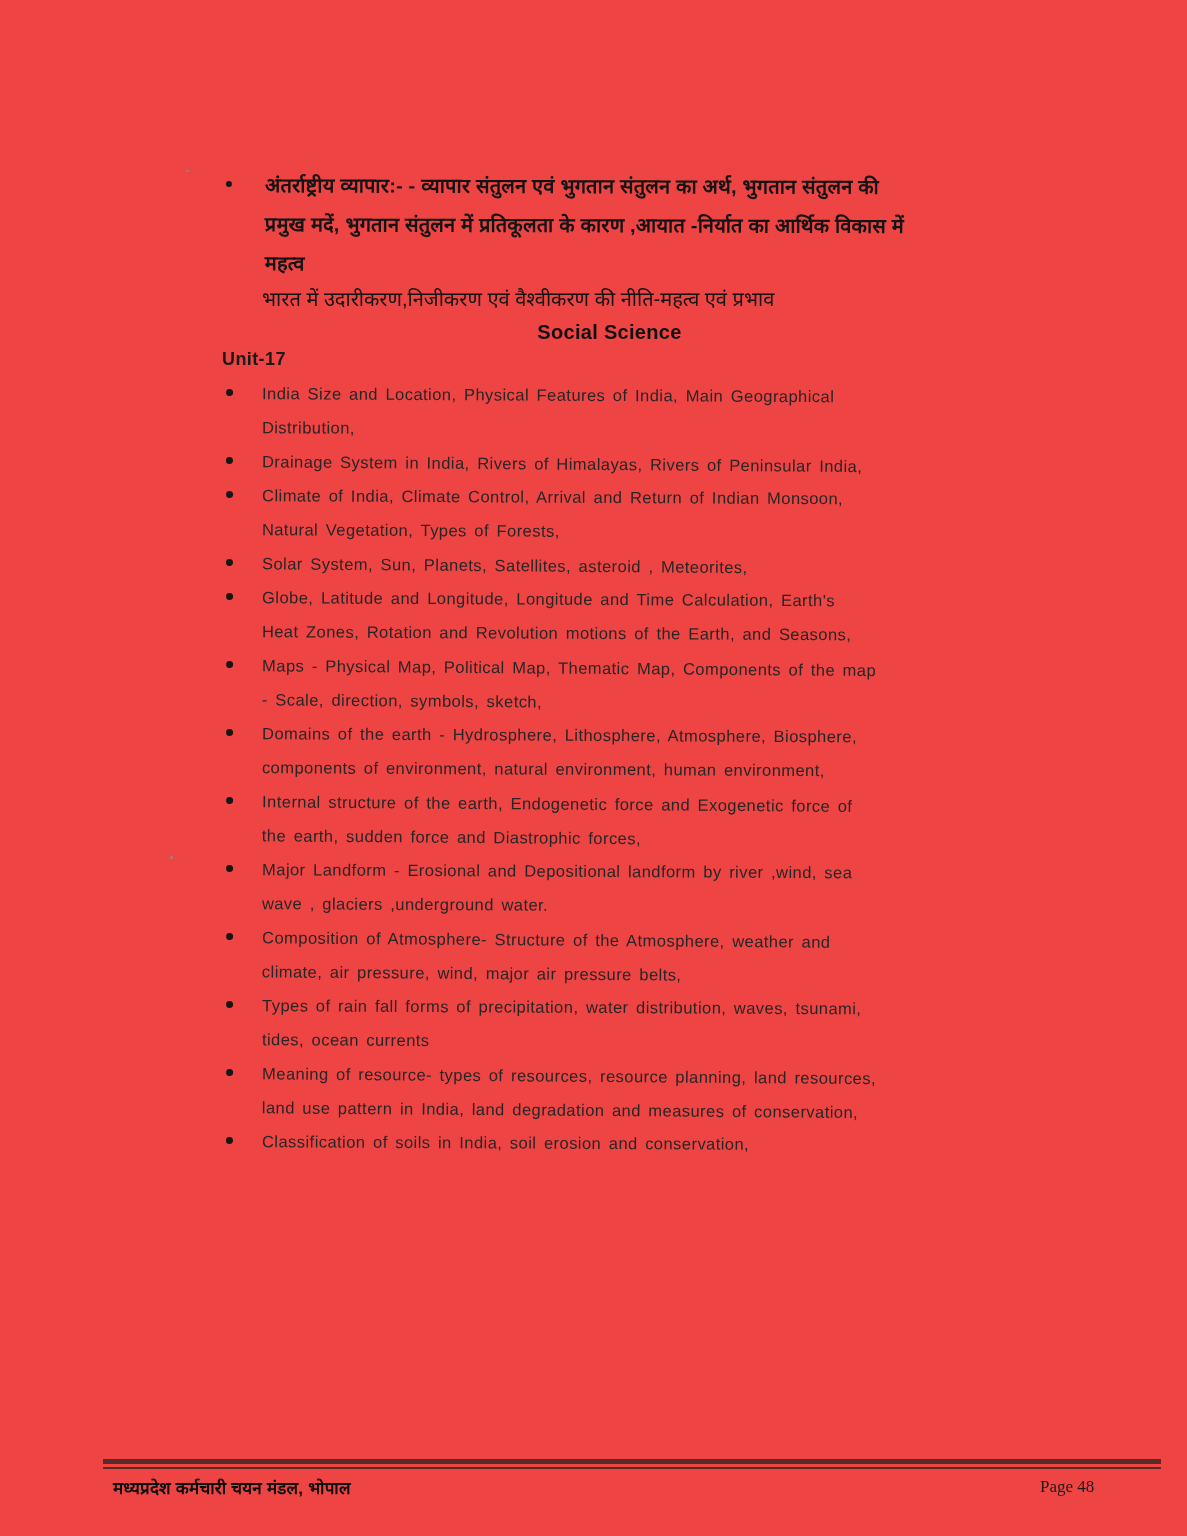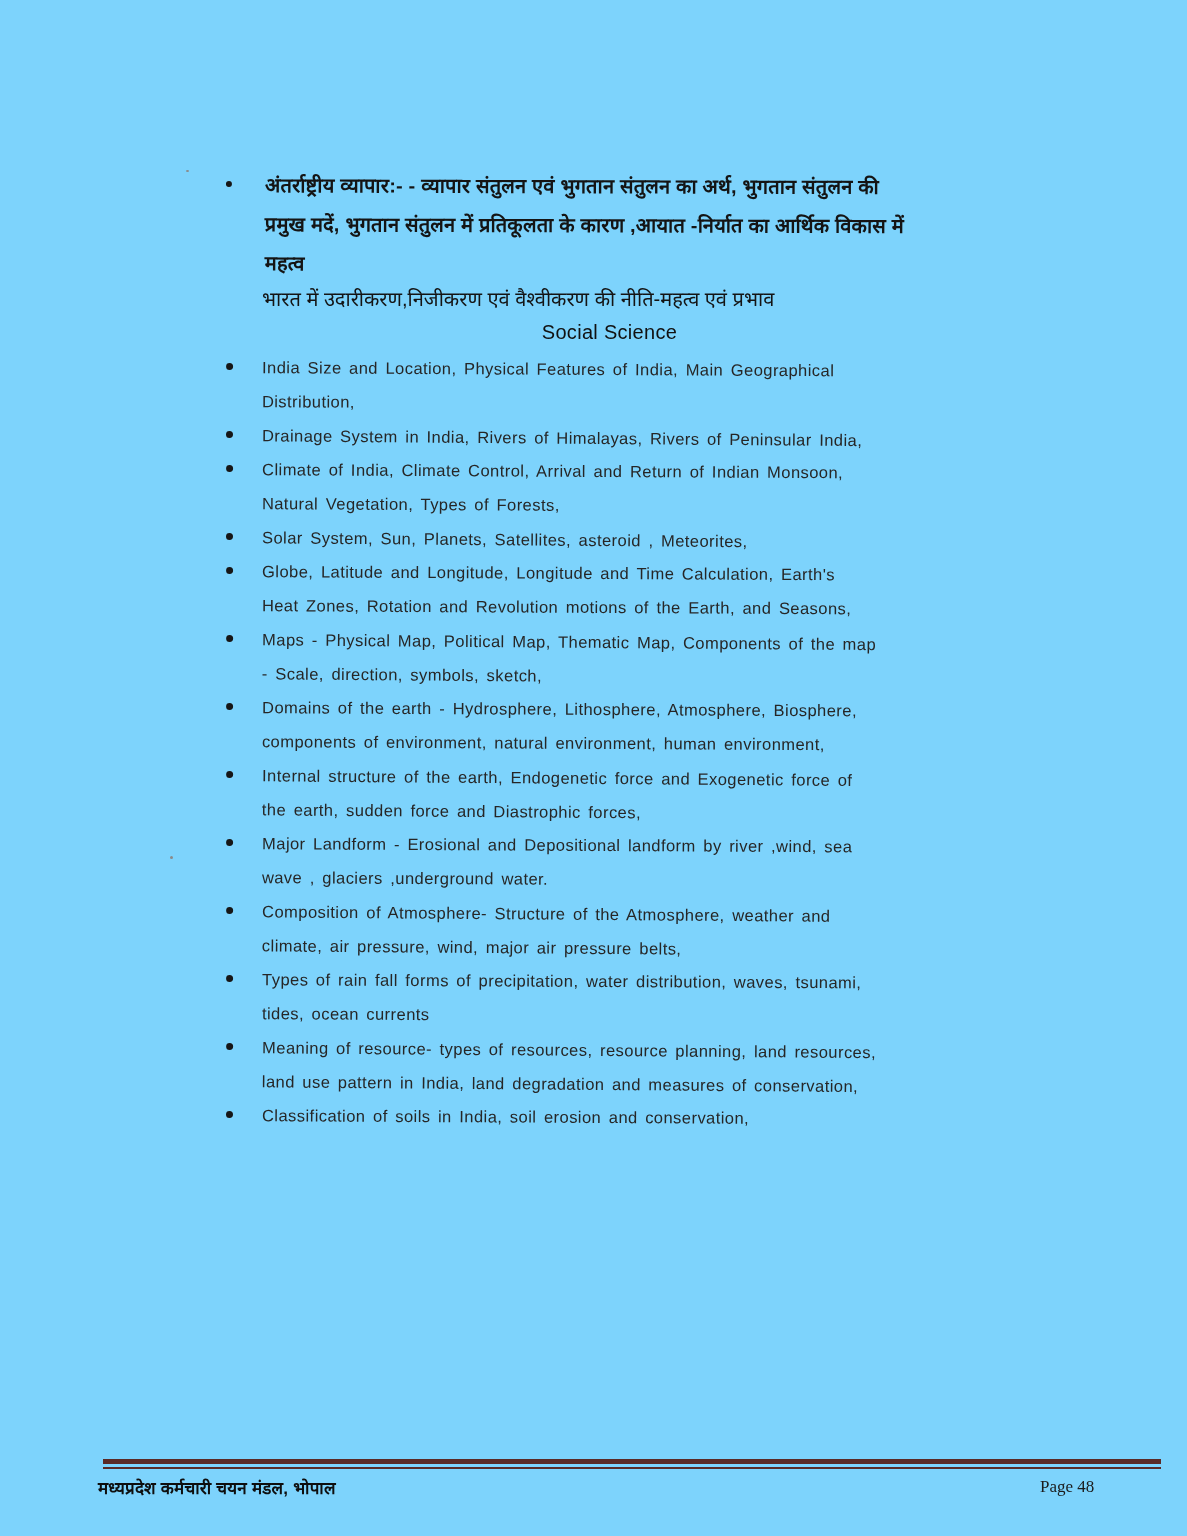--- a/index.html
+++ b/index.html
@@ -1,20 +1,20 @@
 <!DOCTYPE html>
 <html><head>
 <meta charset="utf-8">
 <style>
   html, body { margin:0; padding:0; background:#e8e8e8; }
   .page {
     position:relative;
     width:1187px; height:1536px;
     margin:0 auto;
-    background:#7dd3fc;
+    background:#ef4444;
     font-family:"Liberation Sans","DejaVu Sans",sans-serif;
     color:#1d1d1d;
     overflow:hidden;
   }
   .content {
     position:absolute;
     left:222px; top:166px;
     width:775px;
   }
   .dot {
@@ -43,21 +43,21 @@
     margin-left:40px;
     font-size:20px; line-height:31px;
     font-weight:700;
     color:#0f0f0f;
   }
   
   .heading {
     margin:2px 0 0;
     height:28px; line-height:28px;
     text-align:center;
-    font-size:20px; font-weight:400;
+    font-size:20px; font-weight:700;
     letter-spacing:0.3px;
     color:#111;
   }
   .unit {
     height:26px; line-height:26px;
     font-size:18px; font-weight:600;
     letter-spacing:0.4px;
     color:#1a1a1a;
   }
   
@@ -80,21 +80,21 @@
   }
   
   .artifact { position:absolute; background:#8a8a8a; border-radius:50%; }
   .artifact.a1 { left:186px; top:170px; width:3px; height:2px; }
   .artifact.a2 { left:170px; top:856px; width:3px; height:3px; }
   
   .footer-rule { position:absolute; left:103px; top:1459px; width:1058px; }
   .footer-rule .thick { height:5px; background:#5a2a26; }
   .footer-rule .thin  { height:2px; background:#5a2a26; margin-top:3px; }
   .footer-left {
-    position:absolute; left:98px; top:1476px;
+    position:absolute; left:113px; top:1476px;
     font-size:17px; font-weight:700; color:#0e0e0e;
     letter-spacing:0.2px;
   }
   .footer-center {
     position:absolute; left:455px; top:1540px;
     font-size:13px; font-weight:700; color:#0e0e0e;
     letter-spacing:0.2px;
   }
   .footer-right {
     position:absolute; left:1040px; top:1477px;
@@ -110,20 +110,21 @@
 
     <div class="h-item">
       <span class="dot"></span>
       <div class="h-text">अंतर्राष्ट्रीय व्यापार:- - व्यापार संतुलन एवं भुगतान संतुलन का अर्थ, भुगतान संतुलन की
 प्रमुख मदें, भुगतान संतुलन में प्रतिकूलता के  कारण ,आयात -निर्यात का आर्थिक विकास में
 महत्व</div>
     </div>
     <div class="h-line">भारत में उदारीकरण,निजीकरण एवं वैश्वीकरण की  नीति-महत्व एवं प्रभाव</div>
 
     <div class="heading">Social Science</div>
+    <div class="unit">Unit-17</div>
 
     <ul class="bullets">
       <li>
           <span class="dot"></span>
           <span class="txt">India Size and Location, Physical Features of India, Main Geographical
 Distribution,</span>
         </li>
       <li>
           <span class="dot"></span>
           <span class="txt">Drainage System in India, Rivers of Himalayas, Rivers of Peninsular India,</span>

